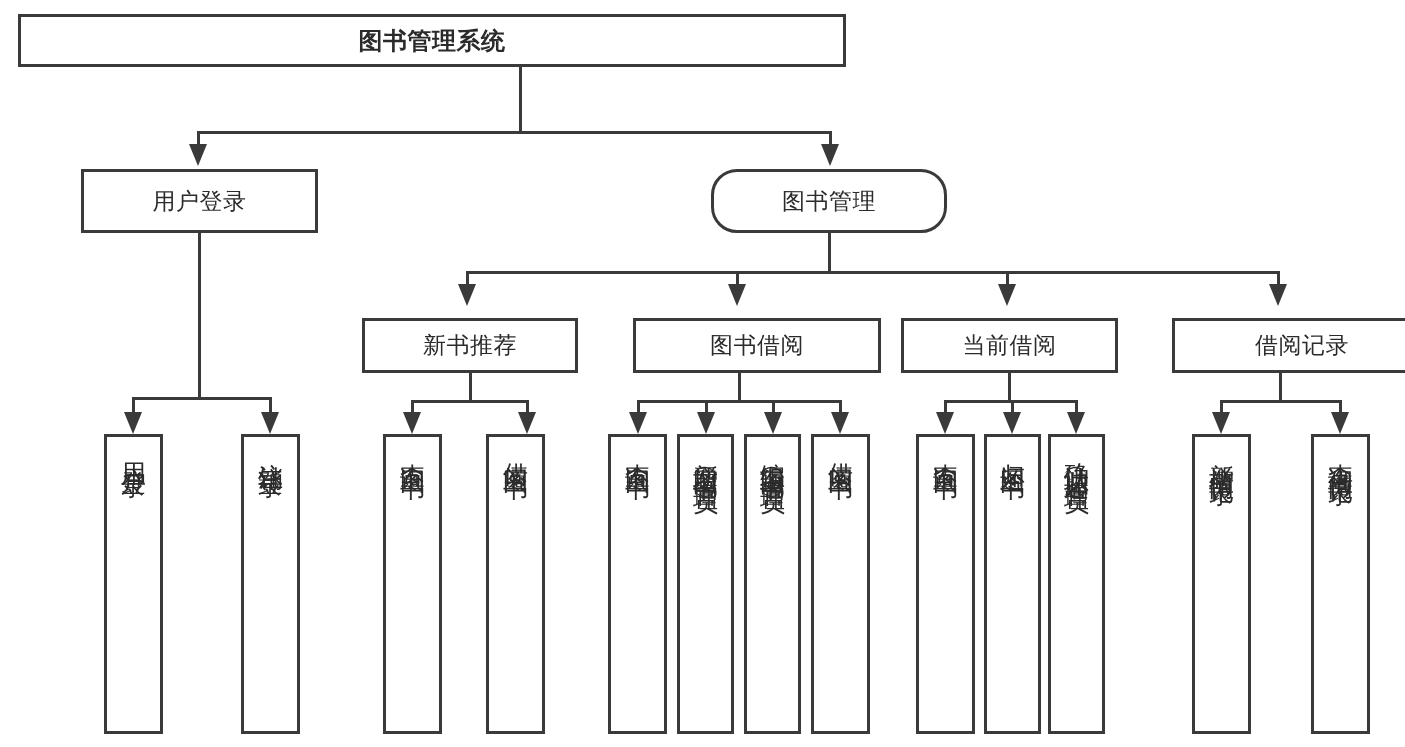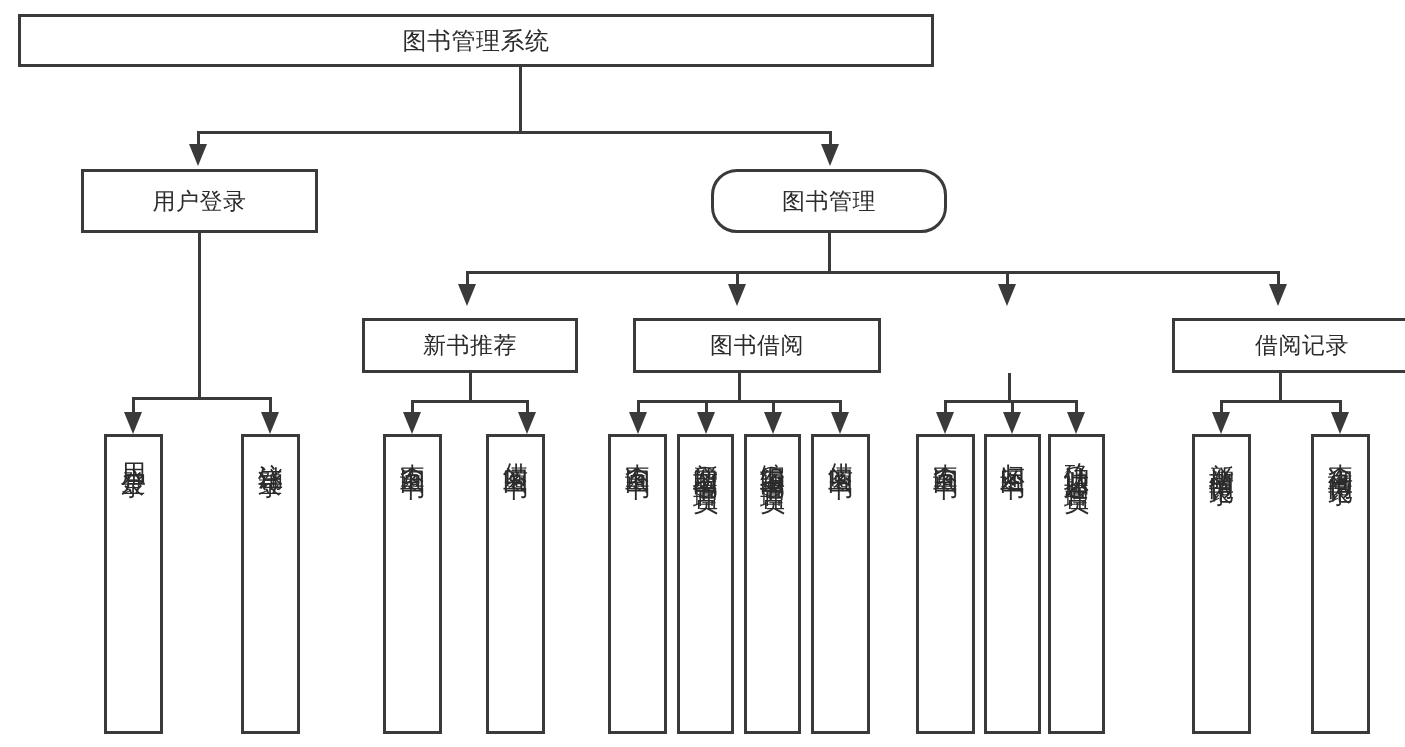--- a/index.html
+++ b/index.html
@@ -78,21 +78,21 @@
     color: #b9b9b9;
     white-space: nowrap;
     font-family: "DejaVu Sans", "Liberation Sans", sans-serif;
   }
 </style>
 </head>
 <body>
 
 <div id="diagram-root">
 
-  <div class="node horiz root" style="left:18px; top:14px; width:916px; height:53px;">
+  <div class="node horiz root" style="left:18px; top:14px; width:828px; height:53px;font-weight:bold;">
     <span class="node-label">图书管理系统</span>
   </div>
 
   <div class="conn v" style="left:519px; top:67px; height:66px;"></div>
 
   <div class="conn h" style="left:197px; top:131px; width:635px;"></div>
   <div class="conn v" style="left:197px; top:131px; height:14px;"></div>
   <div class="conn v" style="left:829px; top:131px; height:14px;"></div>
   <div class="arrow" style="left:189px; top:144px;"></div>
   <div class="arrow" style="left:821px; top:144px;"></div>
@@ -121,20 +121,23 @@
   <div class="arrow" style="left:728px; top:284px;"></div>
   <div class="arrow" style="left:998px; top:284px;"></div>
   <div class="arrow" style="left:1269px; top:284px;"></div>
 
   <div class="node horiz" style="left:362px; top:318px; width:216px; height:55px;">
     <span class="node-label">新书推荐</span>
   </div>
   <div class="node horiz" style="left:633px; top:318px; width:248px; height:55px;">
     <span class="node-label">图书借阅</span>
   </div>
+  <div class="node horiz" style="left:901px; top:318px; width:217px; height:55px;">
+    <span class="node-label">当前借阅</span>
+  </div>
   <div class="node horiz" style="left:1172px; top:318px; width:260px; height:55px;align-items:center;">
     <span class="node-label">借阅记录</span>
   </div>
 
   <div class="conn v" style="left:469px; top:373px; height:29px;"></div>
   <div class="conn h" style="left:411px; top:400px; width:118px;"></div>
   <div class="conn v" style="left:411px; top:400px; height:13px;"></div>
   <div class="conn v" style="left:526px; top:400px; height:13px;"></div>
   <div class="arrow" style="left:403px; top:412px;"></div>
   <div class="arrow" style="left:518px; top:412px;"></div>

